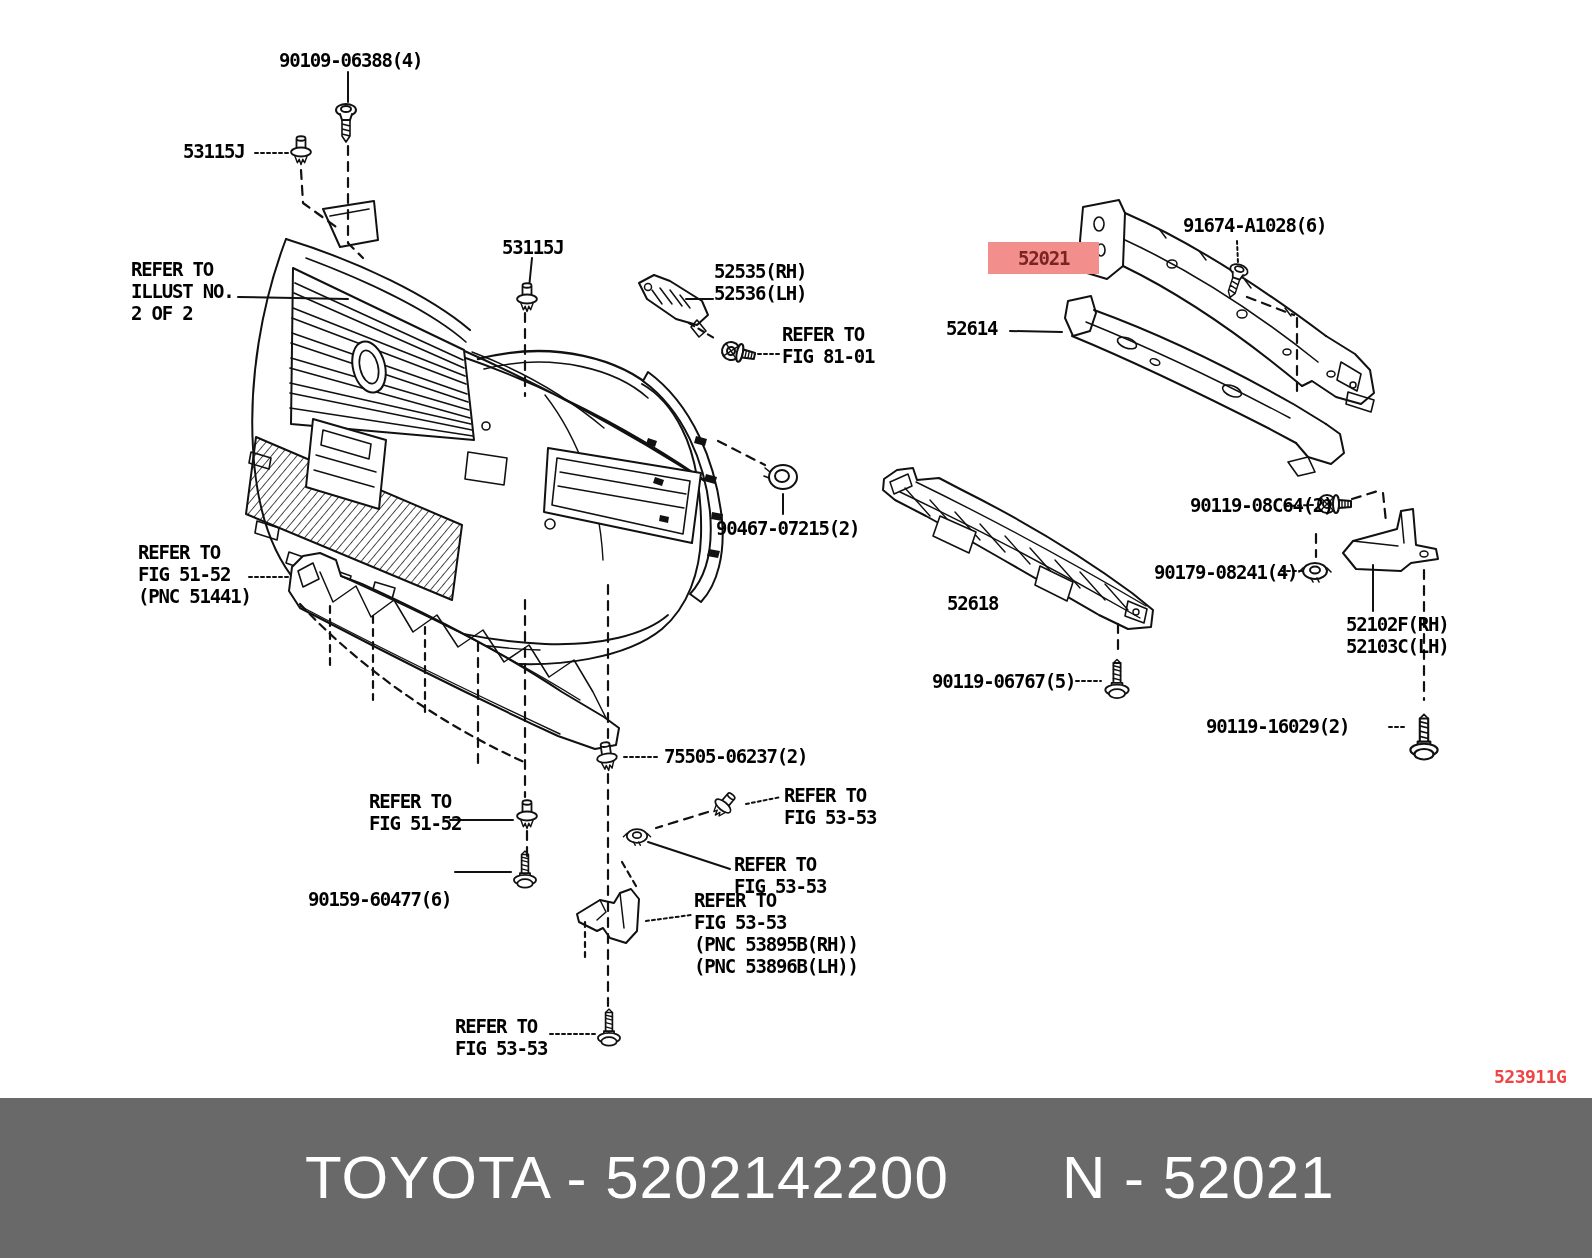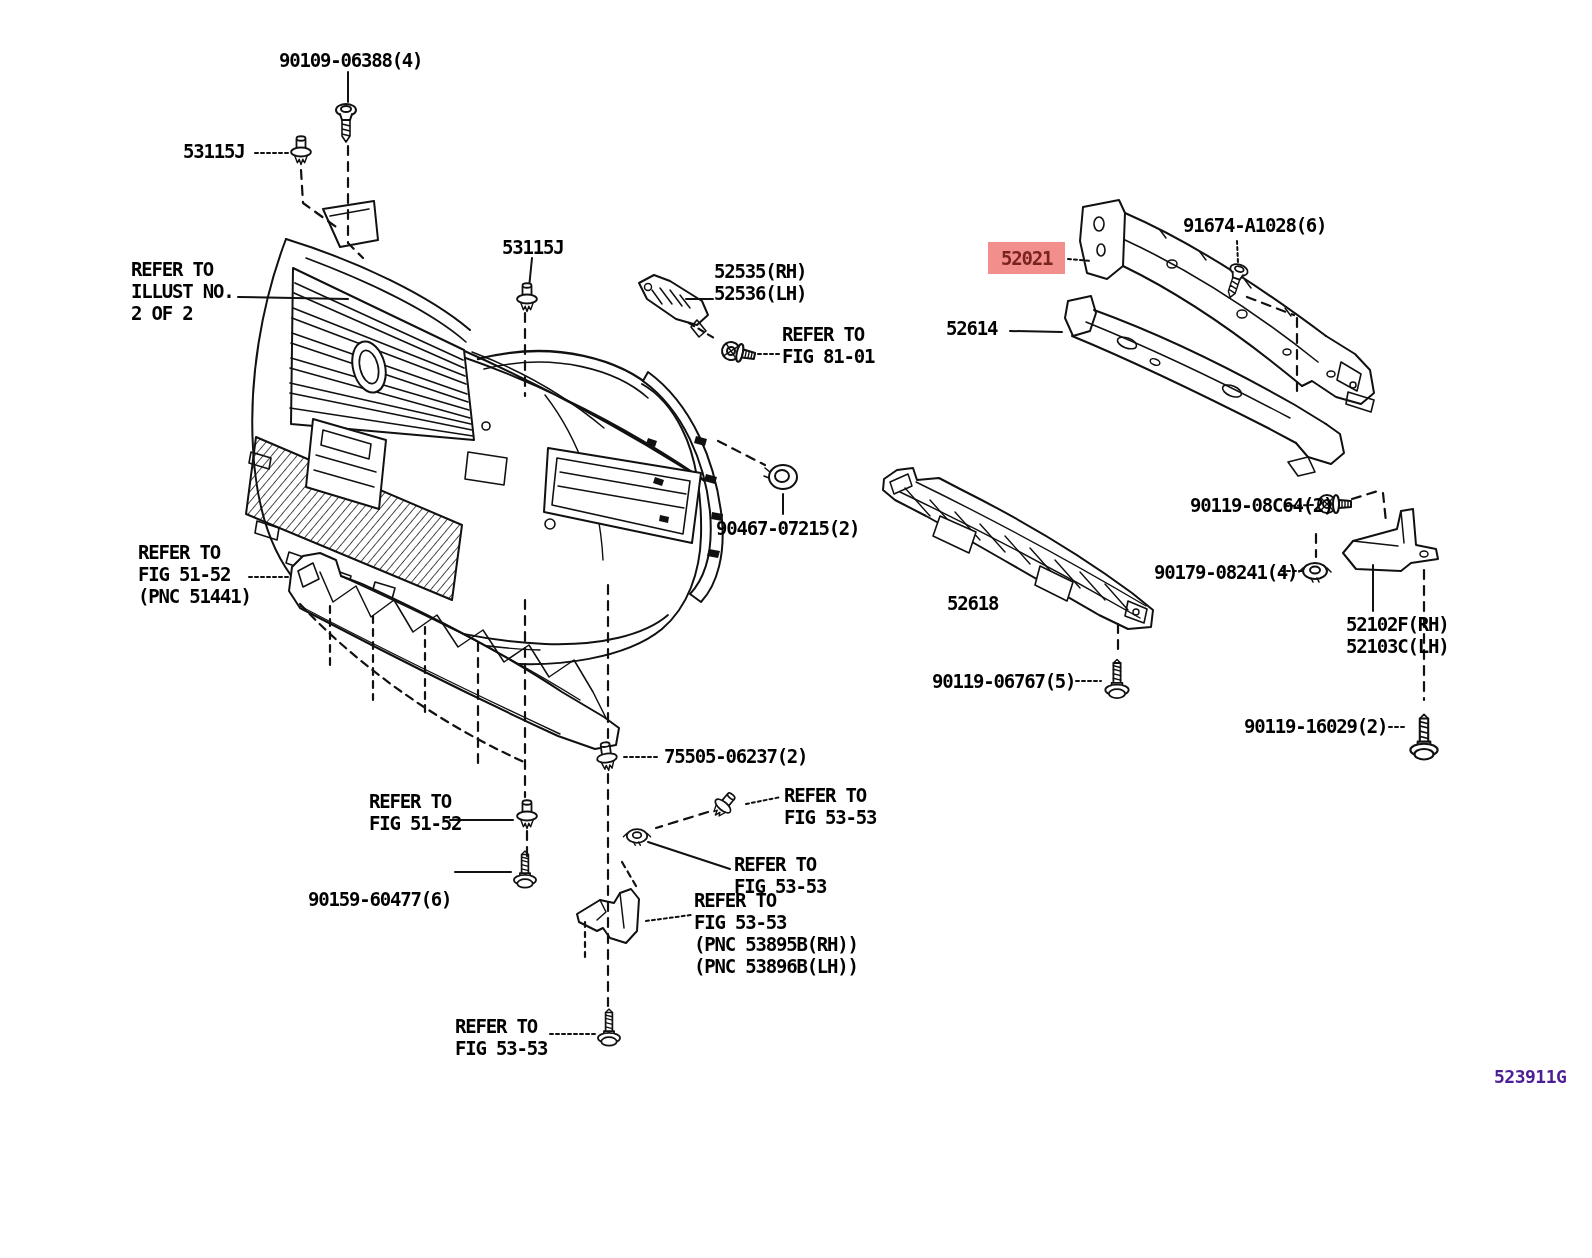--- a/index.html
+++ b/index.html
@@ -6,23 +6,23 @@
     --line:#111111; --banner-bg:#696969; --banner-fg:#ffffff;
     --highlight-bg:#f28f8d; --highlight-fg:#7a2422; --page-bg:#ffffff;
   }
   html,body{margin:0;padding:0;background:#fff;}
   .stage{position:relative;width:1592px;height:1258px;background:var(--page-bg);overflow:hidden;
          font-family:"DejaVu Sans Mono","Liberation Mono",monospace;text-decoration:underline;}
   svg{position:absolute;left:0;top:0;}
   .label-layer{position:absolute;left:0;top:0;width:100%;height:100%;}
   .lbl{position:absolute;font-weight:bold;font-size:19px;line-height:22px;letter-spacing:-1.2px;
        color:#000;white-space:pre;}
-  .lbl.hl{background:var(--highlight-bg);color:var(--highlight-fg);padding:5px 13px;}
+  .lbl.hl{background:var(--highlight-bg);color:var(--highlight-fg);padding:5px 30px;}
   .diagram-code{position:absolute;left:1494px;top:1066px;font-weight:bold;font-size:18px;
-       letter-spacing:-0.5px;color:#4c1d95;}
+       letter-spacing:-0.5px;color:#ef4444;}
   .banner{position:absolute;left:0;top:1098px;width:1592px;height:160px;background:var(--banner-bg);}
   .banner span{position:absolute;top:0;height:160px;line-height:160px;
        font-family:"Liberation Sans","DejaVu Sans",sans-serif;font-weight:400;
        font-size:60px;color:var(--banner-fg);letter-spacing:1px;white-space:pre;}
   .b-left{left:305px;}
   .b-right{left:1062px;}
 </style>
 </head>
 <body>
 
@@ -289,33 +289,37 @@
       <div class="lbl" style="left: 716px; top: 517px;">90467-07215(2)</div>
       <div class="lbl" style="left: 138px; top: 541px;">REFER TO
 FIG 51-52
 (PNC 51441)</div>
       <div class="lbl" style="left: 947px; top: 592px;">52618</div>
       <div class="lbl" style="left: 1190px; top: 494px;">90119-08C64(2)</div>
       <div class="lbl" style="left: 1136px; top: 561px; margin-left: 18px;">90179-08241(4)</div>
       <div class="lbl" style="left: 1346px; top: 613px;">52102F(RH)
 52103C(LH)</div>
       <div class="lbl" style="left: 932px; top: 670px;">90119-06767(5)</div>
-      <div class="lbl" style="left: 1244px; top: 715px;">90119-16029(2)</div>
+      <div class="lbl" style="left: 1206px; top: 715px;">90119-16029(2)</div>
       <div class="lbl" style="left: 664px; top: 745px;">75505-06237(2)</div>
       <div class="lbl" style="left: 784px; top: 784px;">REFER TO
 FIG 53-53</div>
       <div class="lbl" style="left: 369px; top: 790px;">REFER TO
 FIG 51-52</div>
       <div class="lbl" style="left: 734px; top: 853px;">REFER TO
 FIG 53-53</div>
       <div class="lbl" style="left: 308px; top: 860px; margin-top: 28px;">90159-60477(6)</div>
       <div class="lbl" style="left: 694px; top: 889px;">REFER TO
 FIG 53-53
 (PNC 53895B(RH))
 (PNC 53896B(LH))</div>
       <div class="lbl" style="left: 455px; top: 1015px;">REFER TO
 FIG 53-53</div>
     </div>
 
 <div class="diagram-code">523911G</div>
 
-
+<div class="banner">
+  <span class="b-left">TOYOTA - 5202142200</span>
+  <span class="b-right">N - 52021</span>
 </div>
 
+</div>
+
 </body></html>

